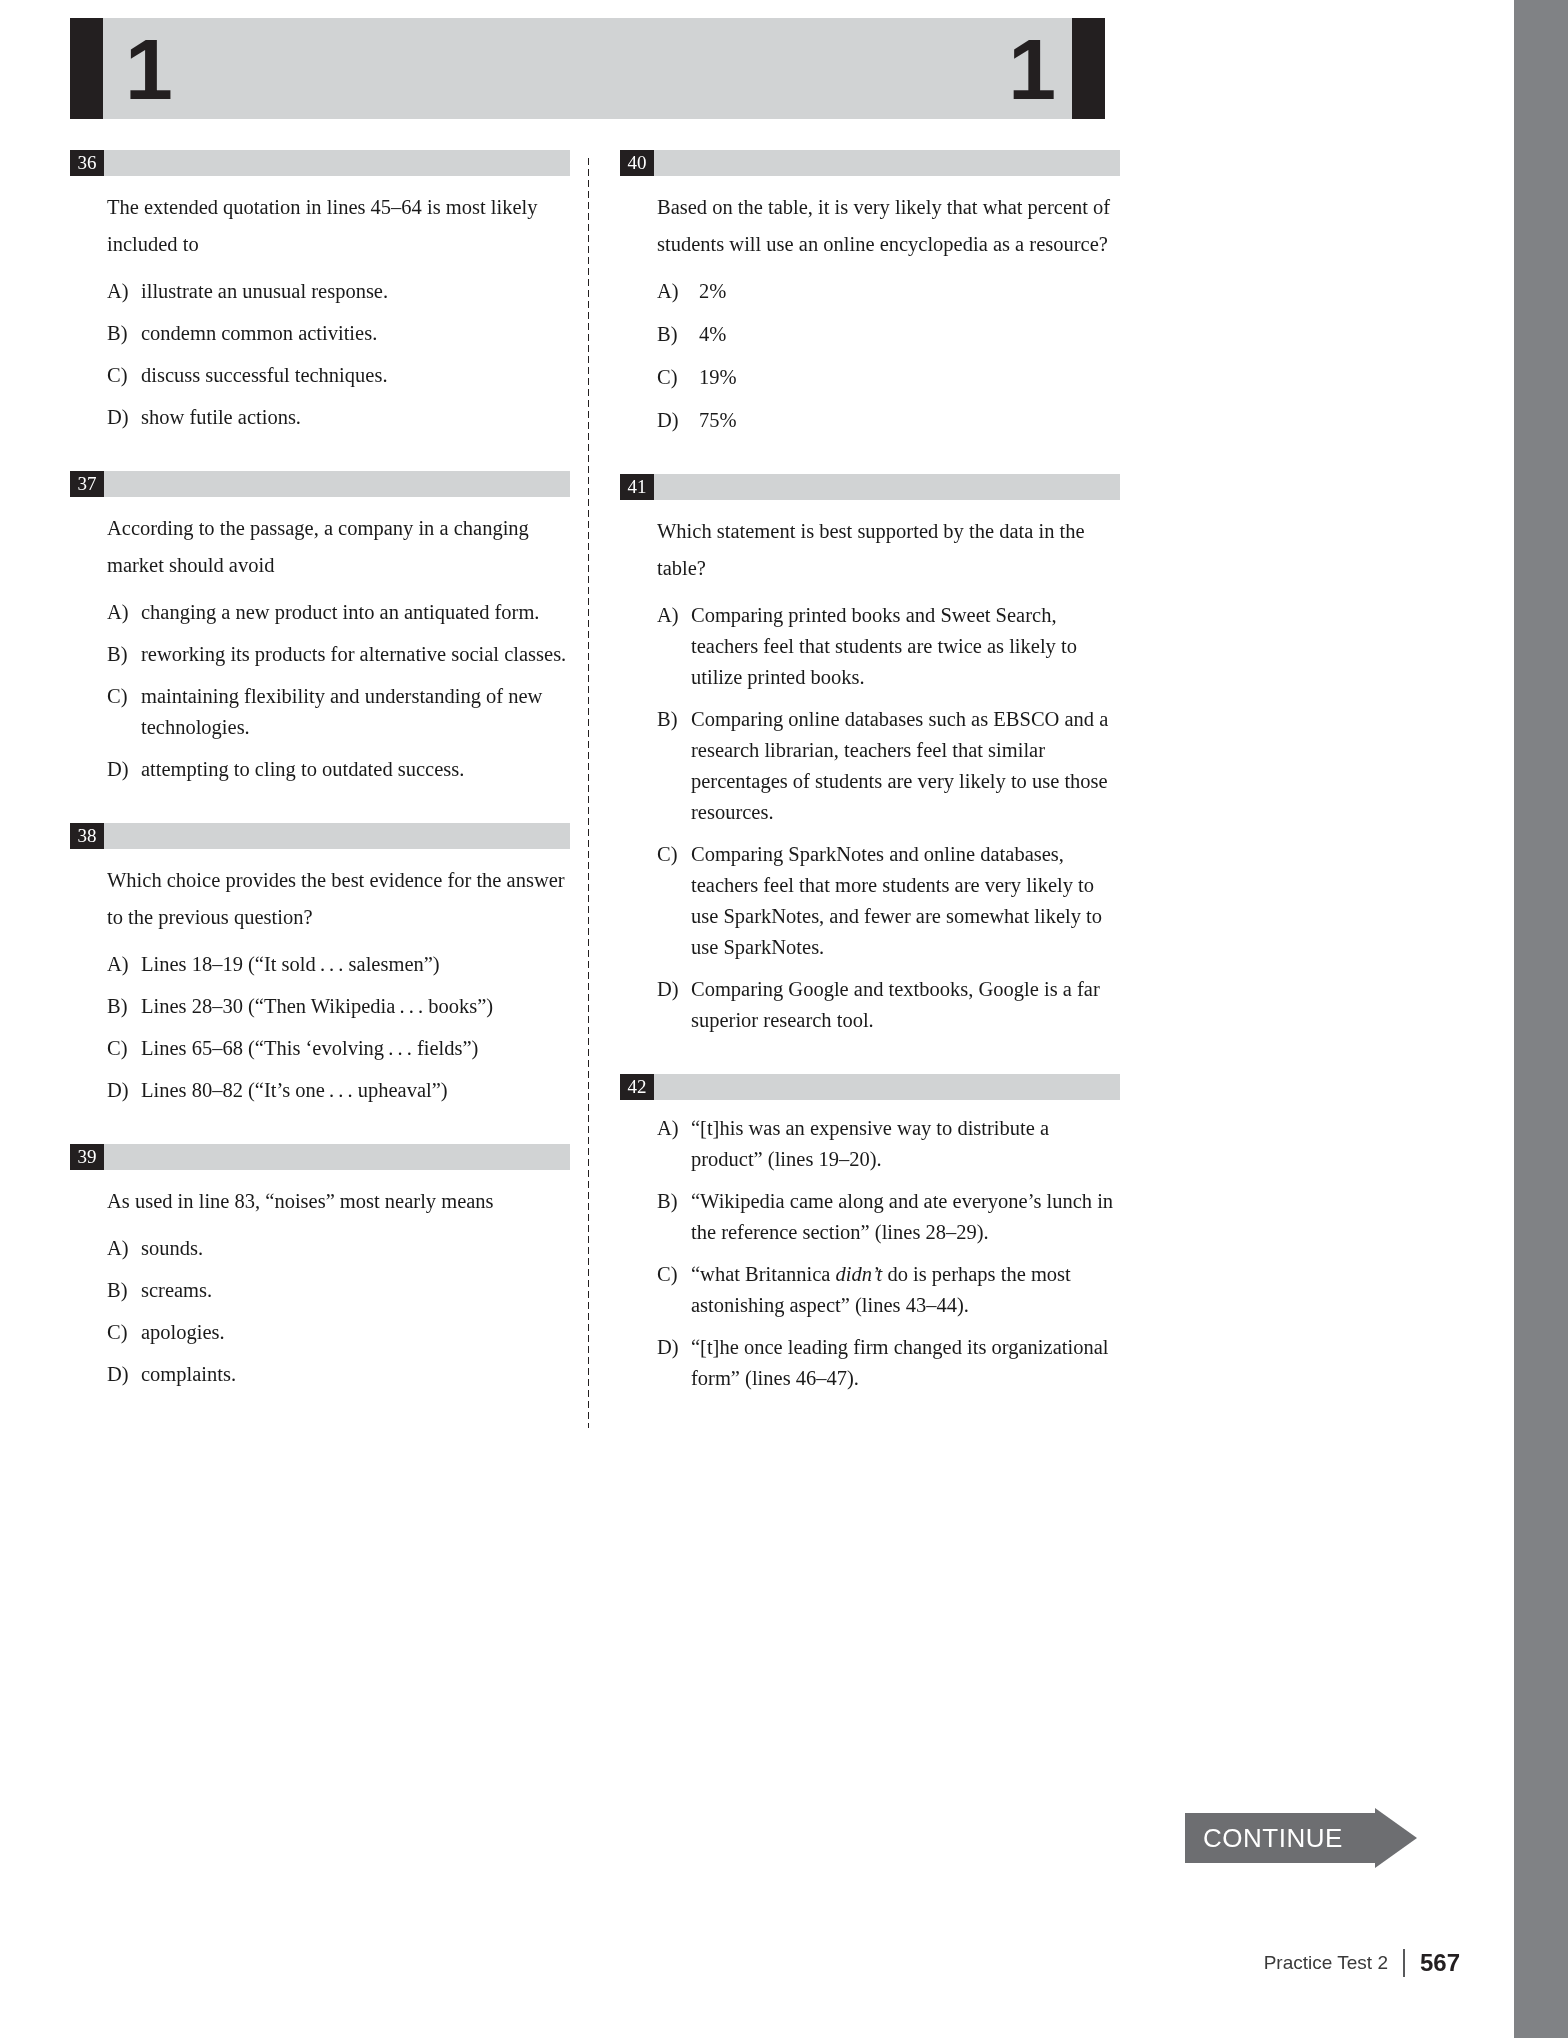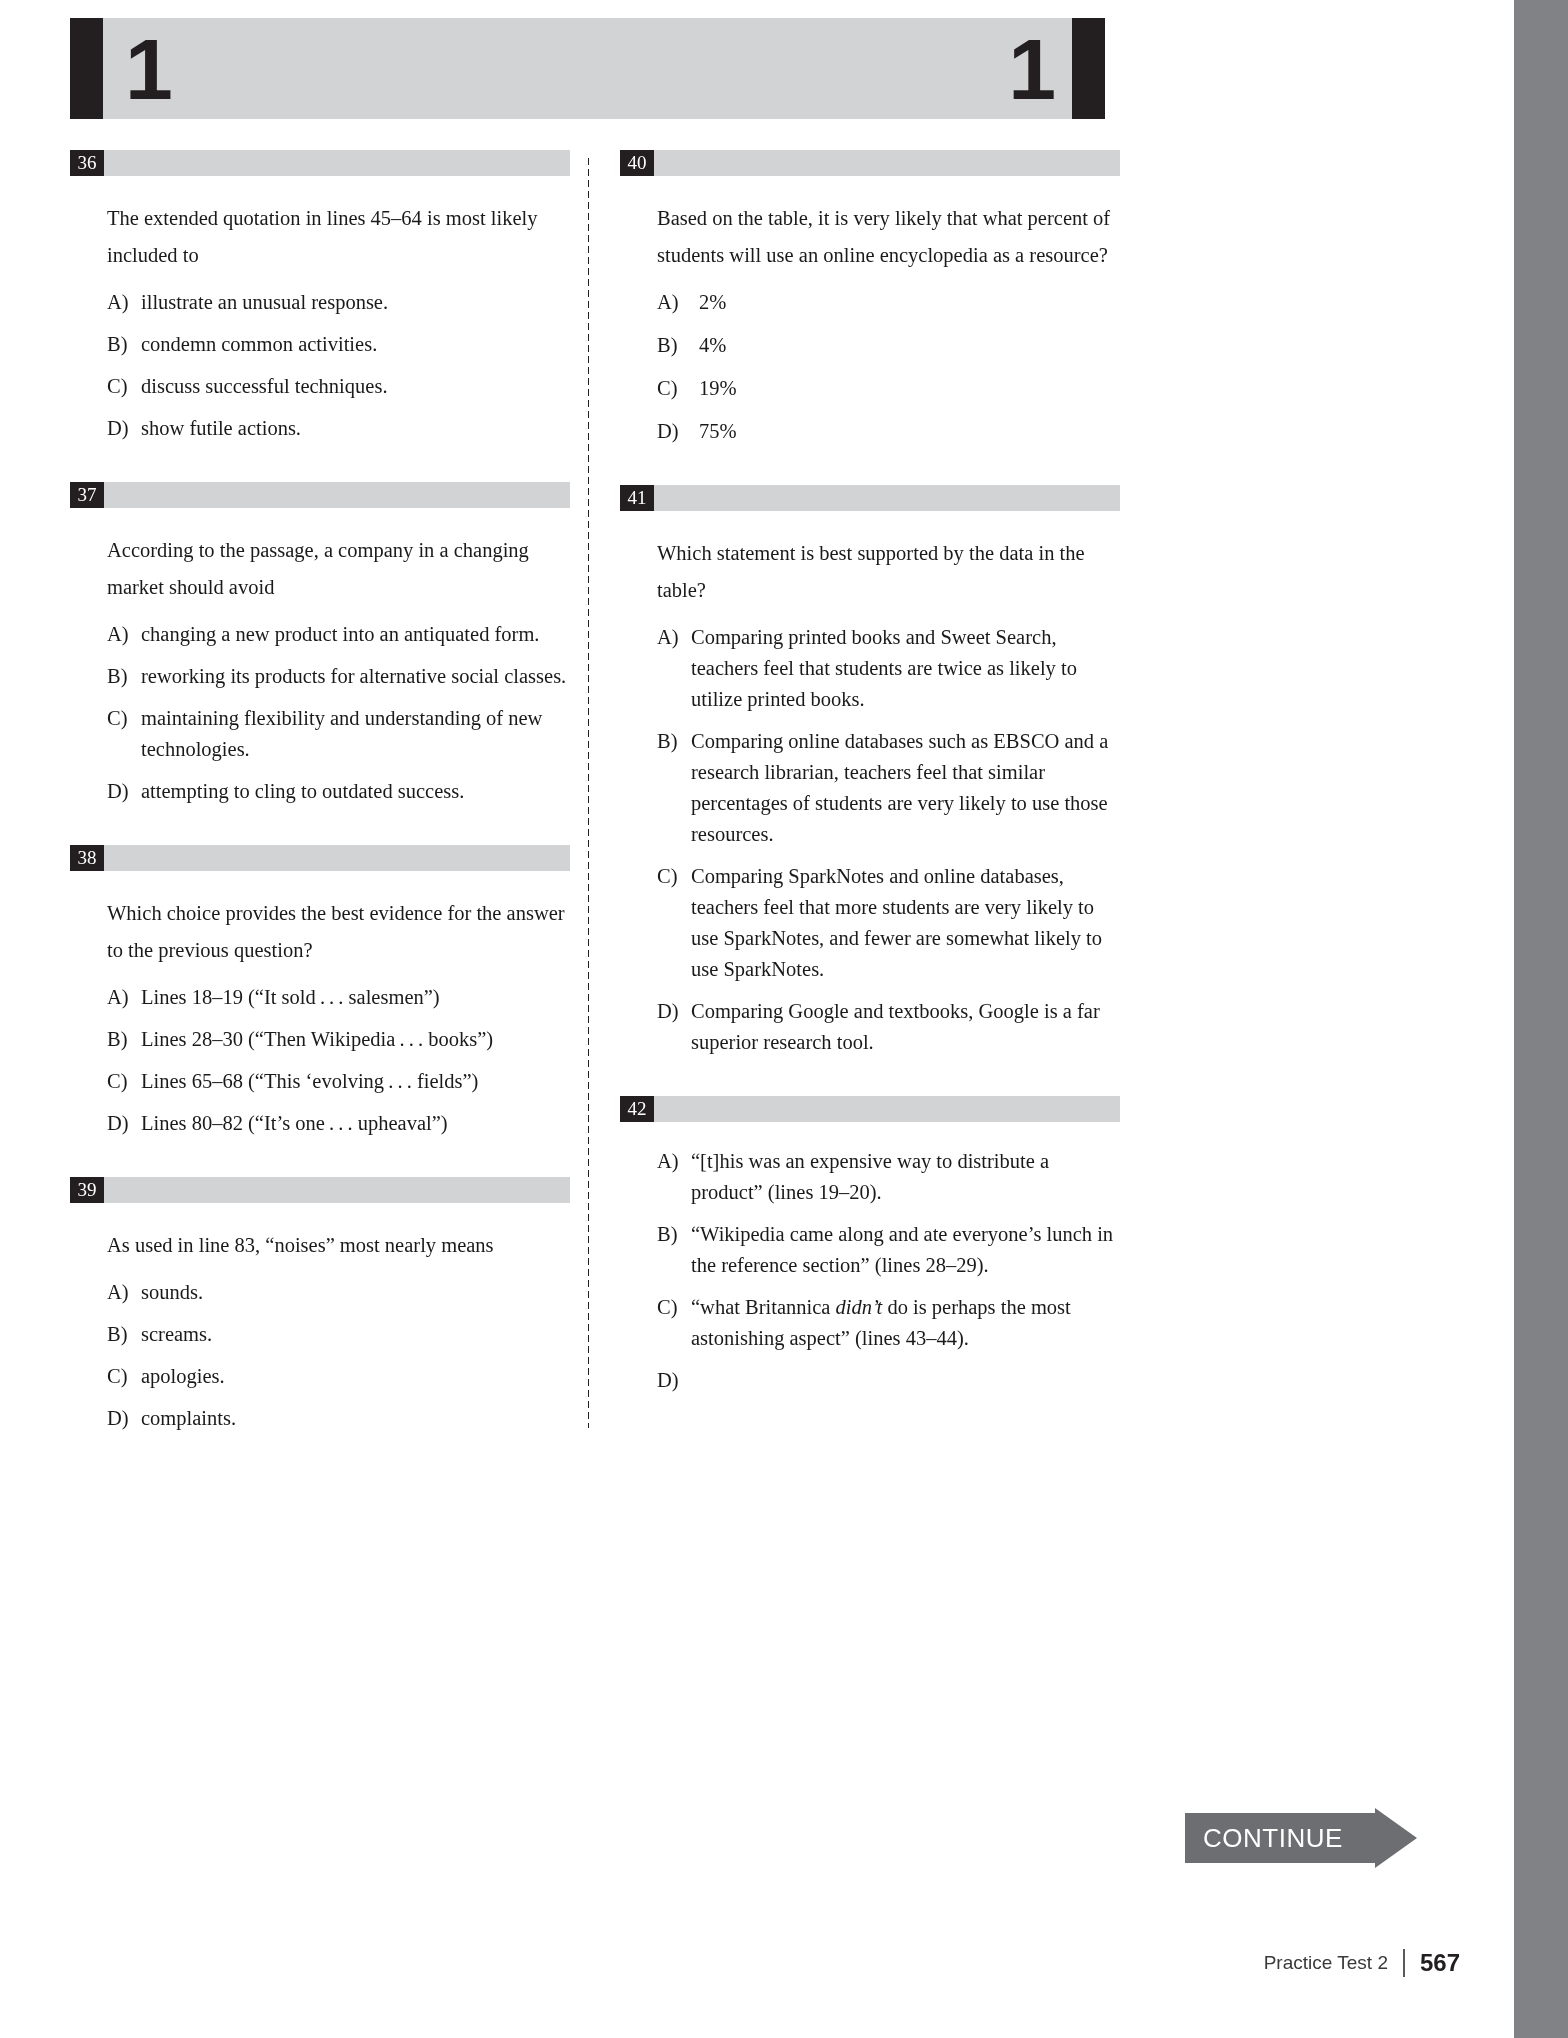--- a/index.html
+++ b/index.html
@@ -89,21 +89,21 @@
     background-repeat: repeat-y;
   }
 
   
   .question { margin-bottom: 38px; }
 
   .q-head {
     display: flex;
     align-items: stretch;
     height: 26px;
-    margin-bottom: 24px;
+    margin-bottom: 13px;
   }
   .q-num {
     flex: 0 0 auto;
     min-width: 34px;
     background: #231f20;
     color: #ffffff;
     font-family: "Liberation Serif", "DejaVu Serif", serif;
     font-size: 19px;
     line-height: 26px;
     text-align: center;
@@ -377,20 +377,21 @@
           <div class="choice">
             <span class="choice-letter">B)</span>
             <span class="choice-text">“Wikipedia came along and ate everyone’s lunch in the reference section” (lines 28–29).</span>
           </div>
           <div class="choice">
             <span class="choice-letter">C)</span>
             <span class="choice-text">“what Britannica <em class="ital">didn’t</em> do is perhaps the most astonishing aspect” (lines 43–44).</span>
           </div>
           <div class="choice">
             <span class="choice-letter">D)</span>
+            <span class="choice-text">“[t]he once leading firm changed its organizational form” (lines 46–47).</span>
           </div>
         </div>
       </div>
   </div>
 
   <div class="continue-wrap">
     <div class="continue-body">
       <span class="continue-label">CONTINUE</span>
     </div>
     <div class="continue-arrow"></div>

